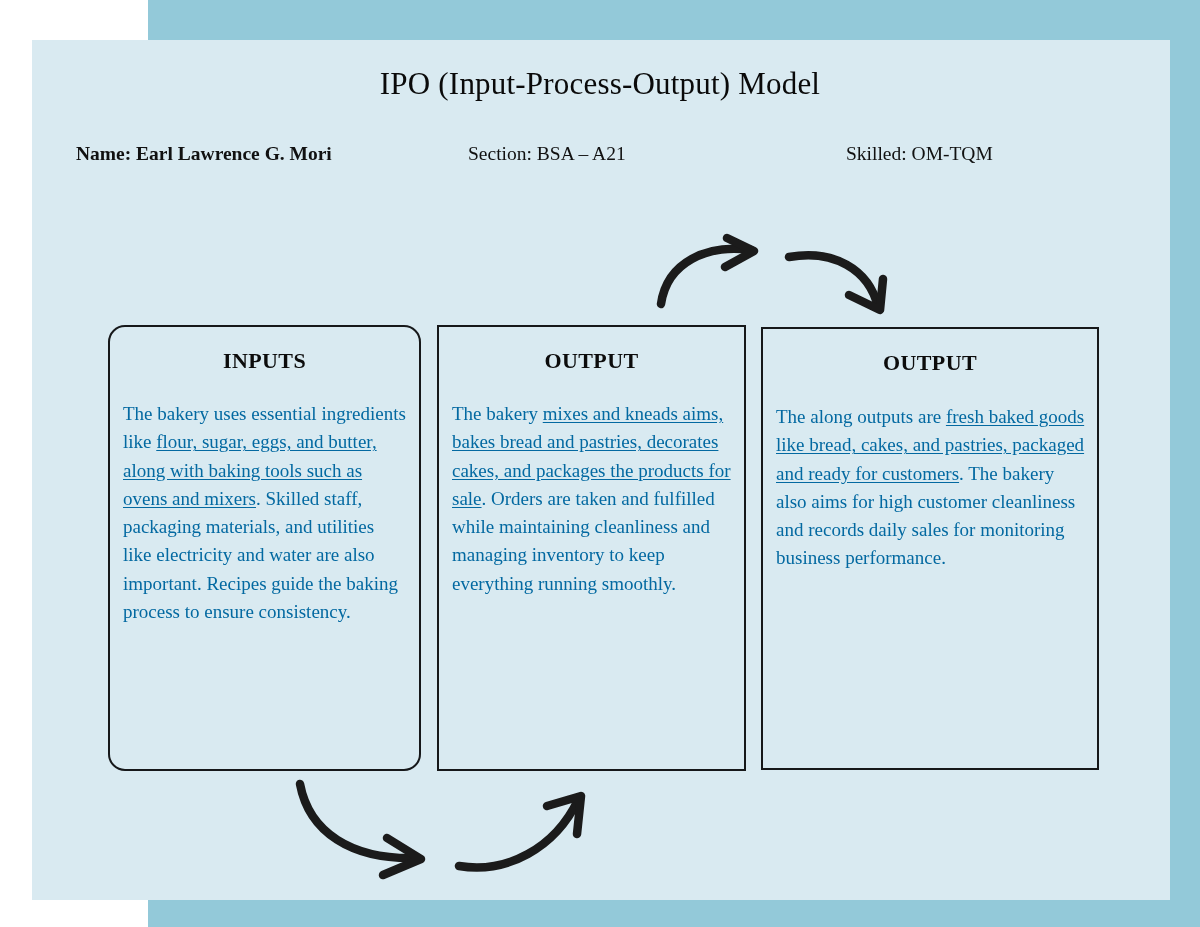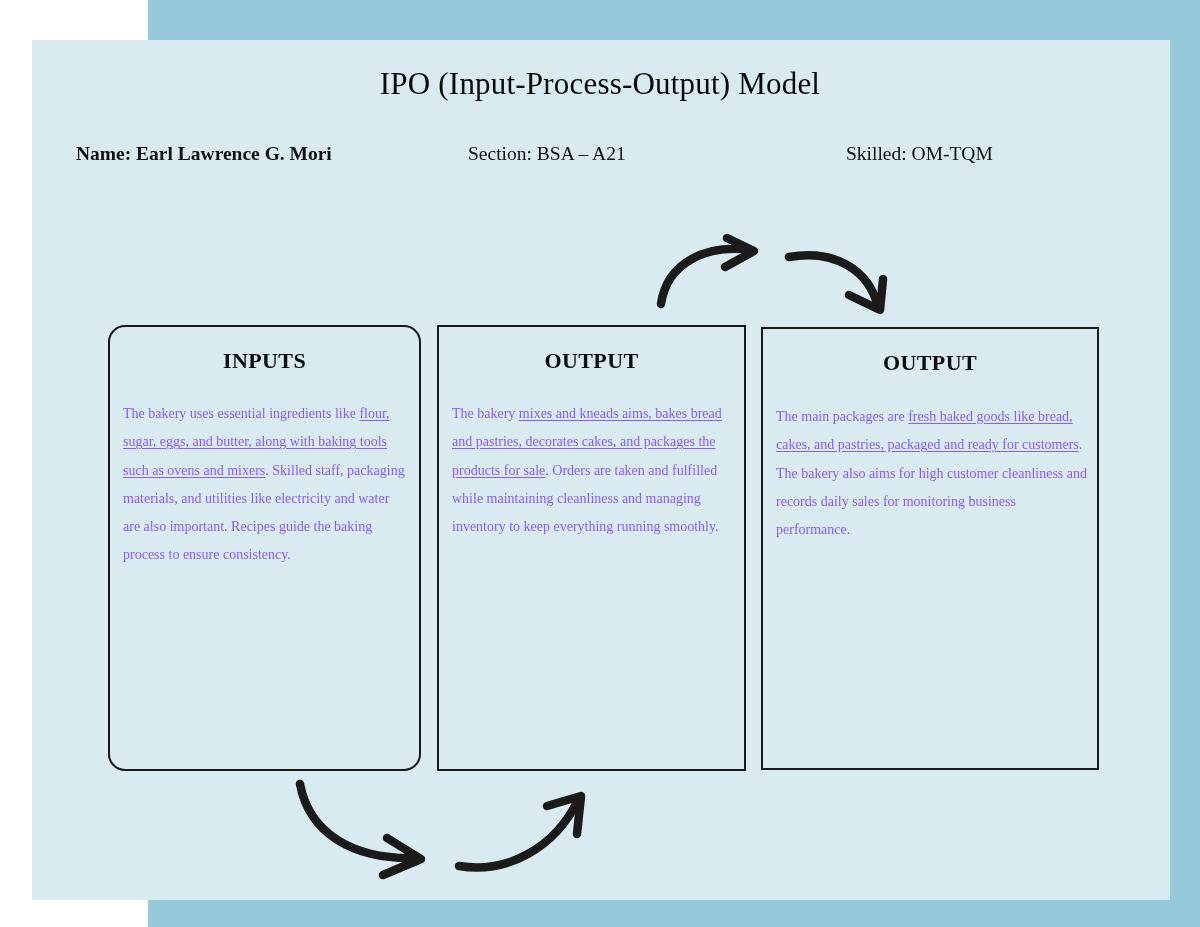--- a/index.html
+++ b/index.html
@@ -92,23 +92,23 @@
   .box-heading {
     text-align: center;
     font-size: 22px;
     font-weight: bold;
     color: #0c0c0c;
     margin-top: 21px;
     letter-spacing: 0.4px;
   }
   .box-body {
     margin: 26px 12px 0 13px;
-    font-size: 14px;
+    font-size: 19px;
     line-height: 28.3px;
-    color: #8b5cf6;
+    color: #0369a1;
     text-align: left;
   }
   .box-output .box-body { margin-top: 27px; margin-left: 13px; margin-right: 10px; }
   .box-body u { text-decoration: underline; text-underline-offset: 1.5px; }
 
   
   .arrow-layer {
     position: absolute;
     left: 0;
     top: 0;
@@ -150,21 +150,21 @@
     <div class="ipo-box box-process">
       <div class="box-heading">OUTPUT</div>
       <div class="box-body">
         <span>The bakery </span><u>mixes and kneads aims, bakes bread and pastries, decorates cakes, and packages the products for sale</u><span>. Orders are taken and fulfilled while maintaining cleanliness and managing inventory to keep everything running smoothly.</span>
       </div>
     </div>
 
     <div class="ipo-box box-output">
       <div class="box-heading">OUTPUT</div>
       <div class="box-body">
-        <span>The main packages are </span><u>fresh baked goods like bread, cakes, and pastries, packaged and ready for customers</u><span>. The bakery also aims for high customer cleanliness and records daily sales for monitoring business performance.</span>
+        <span>The along outputs are </span><u>fresh baked goods like bread, cakes, and pastries, packaged and ready for customers</u><span>. The bakery also aims for high customer cleanliness and records daily sales for monitoring business performance.</span>
       </div>
     </div>
 
   </div>
 
   <div class="arrow-layer">
 
     <svg class="ar-top-left" width="110" height="75" viewBox="0 0 110 75">
       <path d="M6 68 C 12 26, 52 8, 96 14" fill="none" stroke="#1b1b1b" stroke-width="8.5" stroke-linecap="round"></path>
       <path d="M72 2 L99 15 L70 31" fill="none" stroke="#1b1b1b" stroke-width="8.5" stroke-linecap="round" stroke-linejoin="round"></path>

